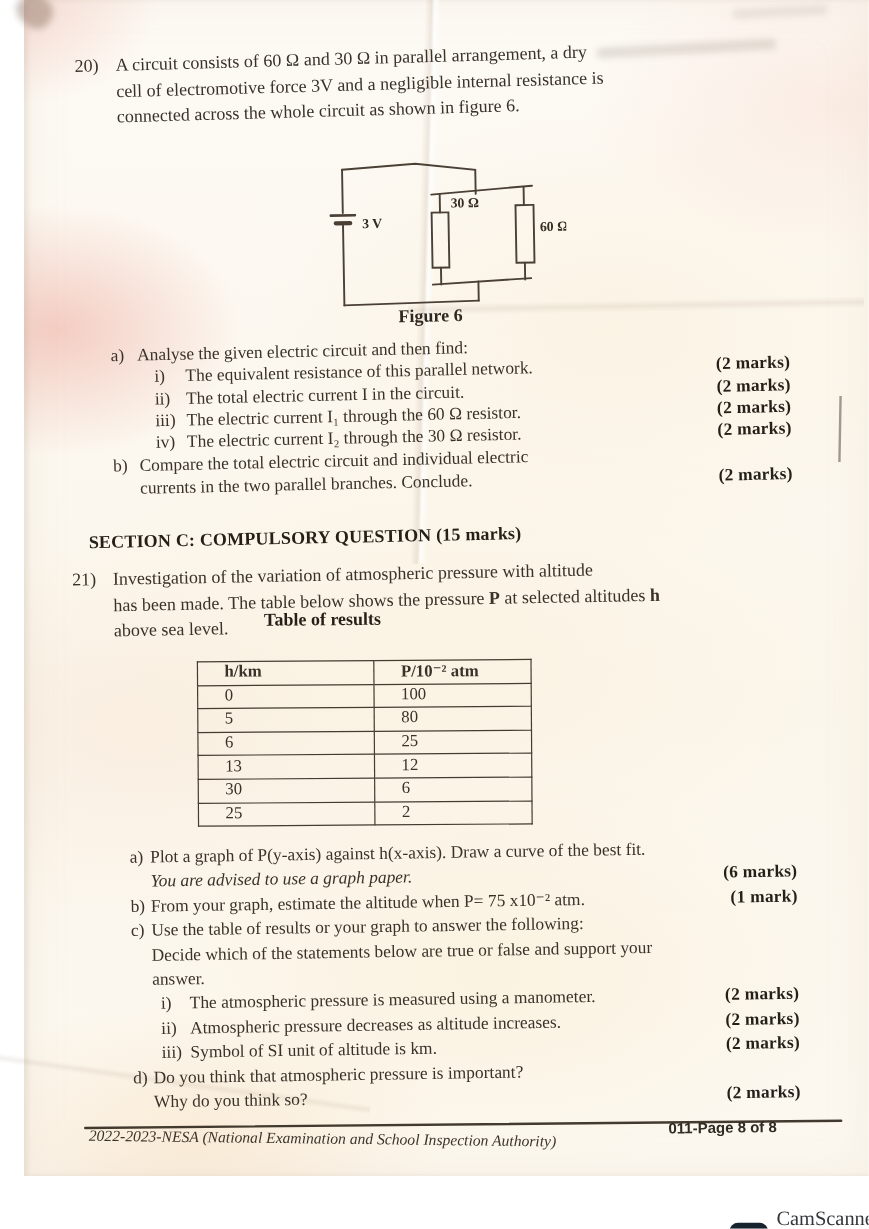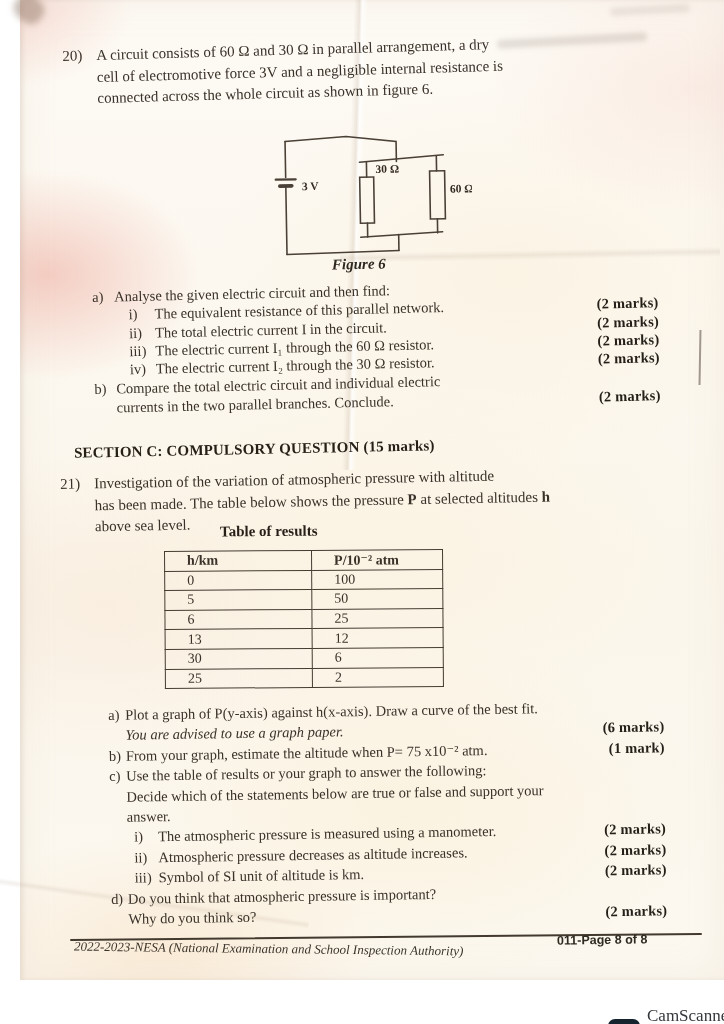--- a/index.html
+++ b/index.html
@@ -31,35 +31,35 @@
   .abs{position:absolute;}
   .row{display:flex;align-items:baseline;}
   .lbl{flex:none;}
   .marks{font-weight:bold;margin-left:auto;white-space:nowrap;color:#241f18;letter-spacing:.2px;}
 
   .q20-intro{left:62px;top:46px;width:582px;font-size:15px;line-height:21.5px;transform:rotate(-1.6deg);transform-origin:left top;}
   .q20-intro .lbl{width:34px;}
   .q20-intro .cont{padding-left:34px;}
 
   .figure-svg{left:272px;top:132px;transform:rotate(-1deg);}
-  .fig-caption{left:332px;top:256px;font-size:15px;font-weight:bold;font-style:italic;transform:rotate(-1deg);color:#2e2820;}
+  .fig-caption{left:332px;top:256px;font-size:15px;font-weight:bold;transform:rotate(-1deg);color:#2e2820;}
 
   .q20-parts{left:92px;top:288px;width:566px;font-size:14.5px;line-height:18.3px;transform:rotate(-1.3deg);transform-origin:left top;}
   .q20-parts .lbl{width:22px;}
   .q20-parts .item{padding-left:36px;}
   .q20-parts .item .lbl{width:26px;}
   .q20-parts .cont{padding-left:22px;}
 
   .section-c{left:74px;top:441px;font-size:15px;font-weight:bold;letter-spacing:.15px;transform:rotate(-1.2deg);color:#261f17;}
 
   .q21-intro{left:60px;top:474px;width:596px;font-size:15px;line-height:21.5px;transform:rotate(-1.1deg);transform-origin:left top;}
   .q21-intro .lbl{width:34px;}
   .q21-intro .cont{padding-left:34px;}
 
-  .table-title{left:220px;top:523px;font-size:15px;font-weight:bold;transform:rotate(-.5deg);color:#261f17;text-align:center;}
+  .table-title{left:220px;top:509px;font-size:15px;font-weight:bold;transform:rotate(-.5deg);color:#261f17;text-align:center;}
   table.results{left:164px;top:551px;border-collapse:collapse;transform:rotate(-.4deg);transform-origin:left top;font-size:14px;}
   table.results td,table.results th{border:1.4px solid #443b31;height:18.6px;padding:0 22px;text-align:left;font-weight:normal;}
   table.results th{font-weight:bold;}
   table.results .c1{width:102px;}
   table.results .c2{width:86px;margin-left:20px;}
 
   .q21-parts{left:108px;top:705px;width:556px;font-size:14.5px;line-height:20.4px;transform:rotate(-.9deg);transform-origin:left top;}
   .q21-parts .lbl{width:17px;}
   .q21-parts .cont{padding-left:17px;}
   .q21-parts .item{padding-left:24px;}
@@ -173,21 +173,21 @@
         <tr>
       <th class="c1">h/km</th>
       <th class="c2">P/10⁻² atm</th>
     </tr>
     <tr>
       <td>0</td>
       <td>100</td>
     </tr>
     <tr>
       <td>5</td>
-      <td>50</td>
+      <td>80</td>
     </tr>
     <tr>
       <td>6</td>
       <td>25</td>
     </tr>
     <tr>
       <td>13</td>
       <td>12</td>
     </tr>
     <tr>

